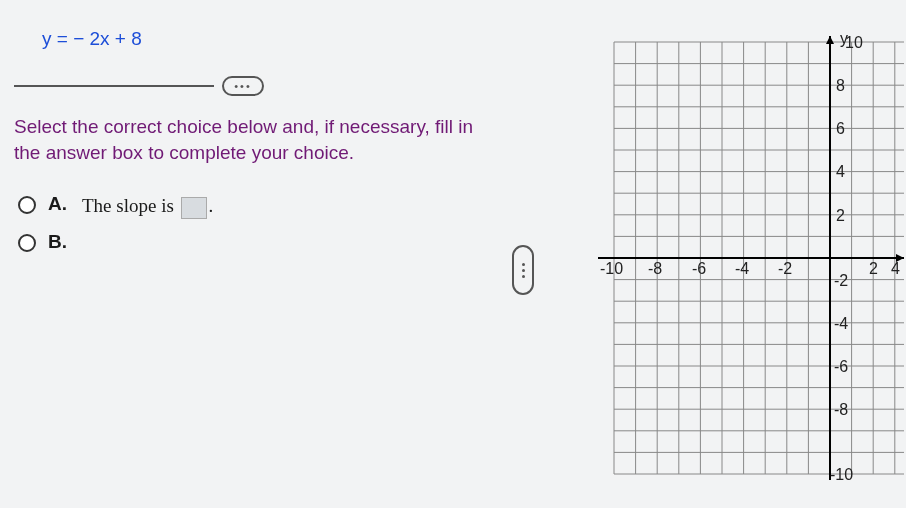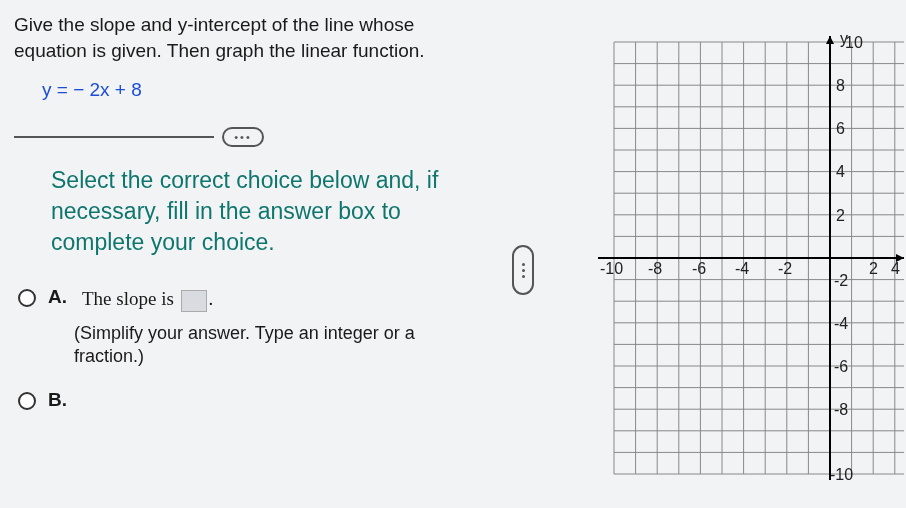--- a/index.html
+++ b/index.html
@@ -24,21 +24,21 @@
     display: flex; align-items: center; gap: 8px;
     margin: 10px 0 18px 0;
   }
   .divider-line { flex: 1; height: 2px; background: #555; max-width: 200px; }
   .ellipsis-pill {
     width: 42px; height: 20px; border: 2px solid #555;
     border-radius: 10px; display: flex; align-items: center;
     justify-content: center; font-size: 11px; color: #555;
     letter-spacing: 2px; background: #f2f3f4;
   }
-  .instruction-text { font-size: 23px; line-height: 1.35; color: #0f766e; margin-bottom: 22px; margin-left: 37px; }
+  .instruction-text { font-size: 19px; line-height: 1.35; color: #701a75; margin-bottom: 22px; }
   .choice-row {
     display: flex; align-items: flex-start; gap: 12px;
     margin: 6px 0 6px 4px;
   }
   .radio {
     width: 18px; height: 18px; border: 2px solid #333;
     border-radius: 50%; flex-shrink: 0; margin-top: 3px;
     background: #fff;
   }
   .choice-label { font-size: 19px; font-weight: bold; color: #1a1a1a; width: 22px; flex-shrink: 0; }
@@ -63,36 +63,34 @@
   }
   .tick-label {
     position: absolute; font-size: 16px; color: #222;
     font-family: Arial, sans-serif;
   }
 </style>
 </head>
 <body>
 
 <div class="left-panel">
-  <div class="question-text">Give the slope and y-intercept of the line whose equation is given. Then graph the linear function.</div>
   <div class="equation">y = − 2x + 8</div>
   <div class="divider-row">
     <div class="divider-line"></div>
     <div class="ellipsis-pill">•••</div>
   </div>
   <div class="instruction-text">Select the correct choice below and, if necessary, fill in the answer box to complete your choice.</div>
 
   <div class="choice-row">
     <div class="radio"></div>
     <div class="choice-label">A.</div>
     <div class="choice-body">
       <span>The slope is </span><span class="answer-box"></span><span>.</span>
     </div>
   </div>
-  <div class="choice-hint">(Simplify your answer. Type an integer or a fraction.)</div>
 
   <div class="choice-row">
     <div class="radio"></div>
     <div class="choice-label">B.</div>
   </div>
 </div>
 
 <div class="vertical-pill">
   <div class="dot"></div>
   <div class="dot"></div>

